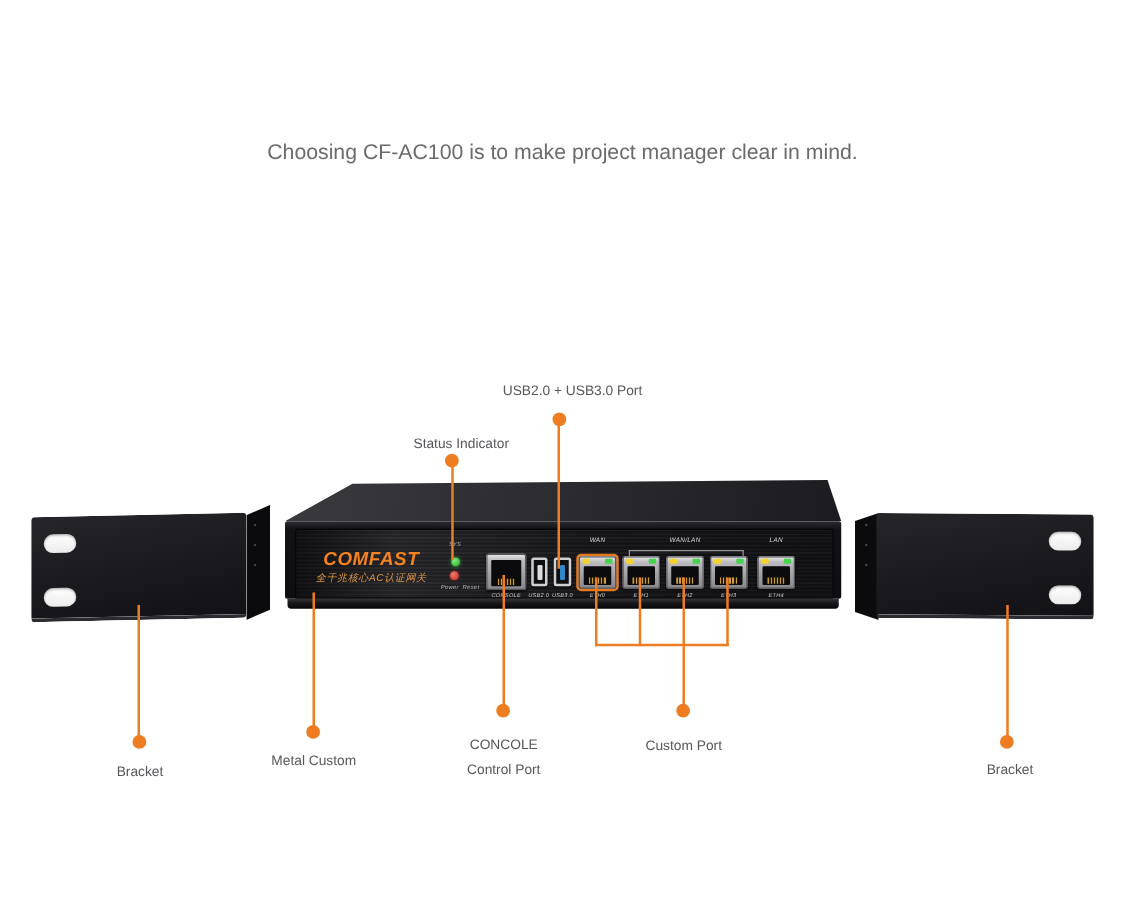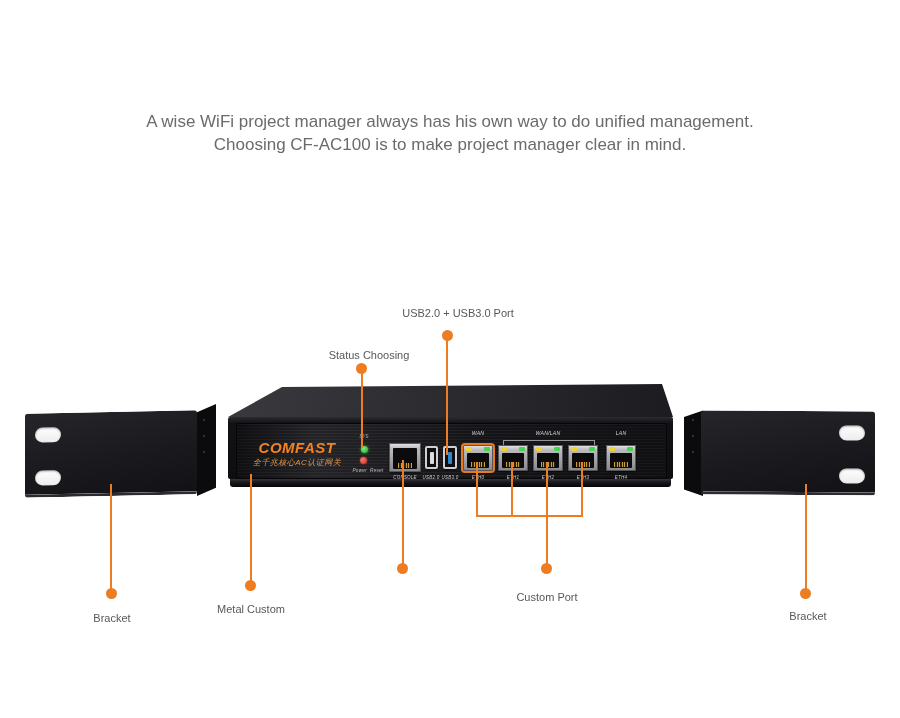--- a/index.html
+++ b/index.html
@@ -95,29 +95,28 @@
             box-shadow:0 16px 0 #404046, 0 32px 0 #404046; z-index:2; }
   .hole { position:absolute; width:26px; height:15px; border-radius:8px;
           background:linear-gradient(180deg,#ffffff,#ececec); box-shadow:inset 0 1px 2px rgba(0,0,0,.35); }
 </style>
 </head>
 <body>
 
 <div id="canvas">
 
   <div class="page-sub">
-    <div>A wise WiFi project manager always has his own way to do unified management.</div>
     <div>Choosing CF-AC100 is to make project manager clear in mind.</div>
   </div>
 
   <div class="c-label" style="left:458px; top:303px;">USB2.0 + USB3.0 Port</div>
   <div class="c-dot" style="left:442px; top:330px;"></div>
   <div class="c-line" style="left:446px; top:338px; height:117px;"></div>
 
-  <div class="c-label" style="left:369px; top:345px;">Status Choosing</div>
+  <div class="c-label" style="left:369px; top:345px;">Status Indicator</div>
   <div class="c-dot" style="left:356px; top:363px;"></div>
   <div class="c-line" style="left:361px; top:371px; height:77px;"></div>
 
   <div class="flange flange-left"></div>
   <div class="screws" style="left:203px; top:419px;"></div>
   <div class="bracket-main bracket-left">
     <div class="hole" style="left:10px; top:14px;"></div>
     <div class="hole" style="left:10px; top:57px;"></div>
   </div>
 
@@ -218,20 +217,24 @@
   <div class="c-line" style="left:110px; top:484px; height:109px;"></div>
   <div class="c-dot" style="left:106px; top:588px;"></div>
   <div class="c-label" style="left:112px; top:608px;">Bracket</div>
 
   <div class="c-line" style="left:250px; top:474px; height:111px;"></div>
   <div class="c-dot" style="left:245px; top:580px;"></div>
   <div class="c-label" style="left:251px; top:599px;">Metal Custom</div>
 
   <div class="c-line" style="left:402px; top:460px; height:109px;"></div>
   <div class="c-dot" style="left:397px; top:563px;"></div>
+  <div class="c-label" style="left:403px; top:586px;">
+    <div>CONCOLE</div>
+    <div>Control Port</div>
+  </div>
 
   <div class="c-line" style="left:476px; top:462px; height:55px;"></div>
   <div class="c-line" style="left:511px; top:462px; height:55px;"></div>
   <div class="c-line" style="left:546px; top:462px; height:55px;"></div>
   <div class="c-line" style="left:581px; top:462px; height:55px;"></div>
   <div class="c-hline" style="left:476px; top:515px; width:107px;"></div>
   <div class="c-line" style="left:546px; top:517px; height:51px;"></div>
   <div class="c-dot" style="left:541px; top:563px;"></div>
   <div class="c-label" style="left:547px; top:587px;">Custom Port</div>
 

